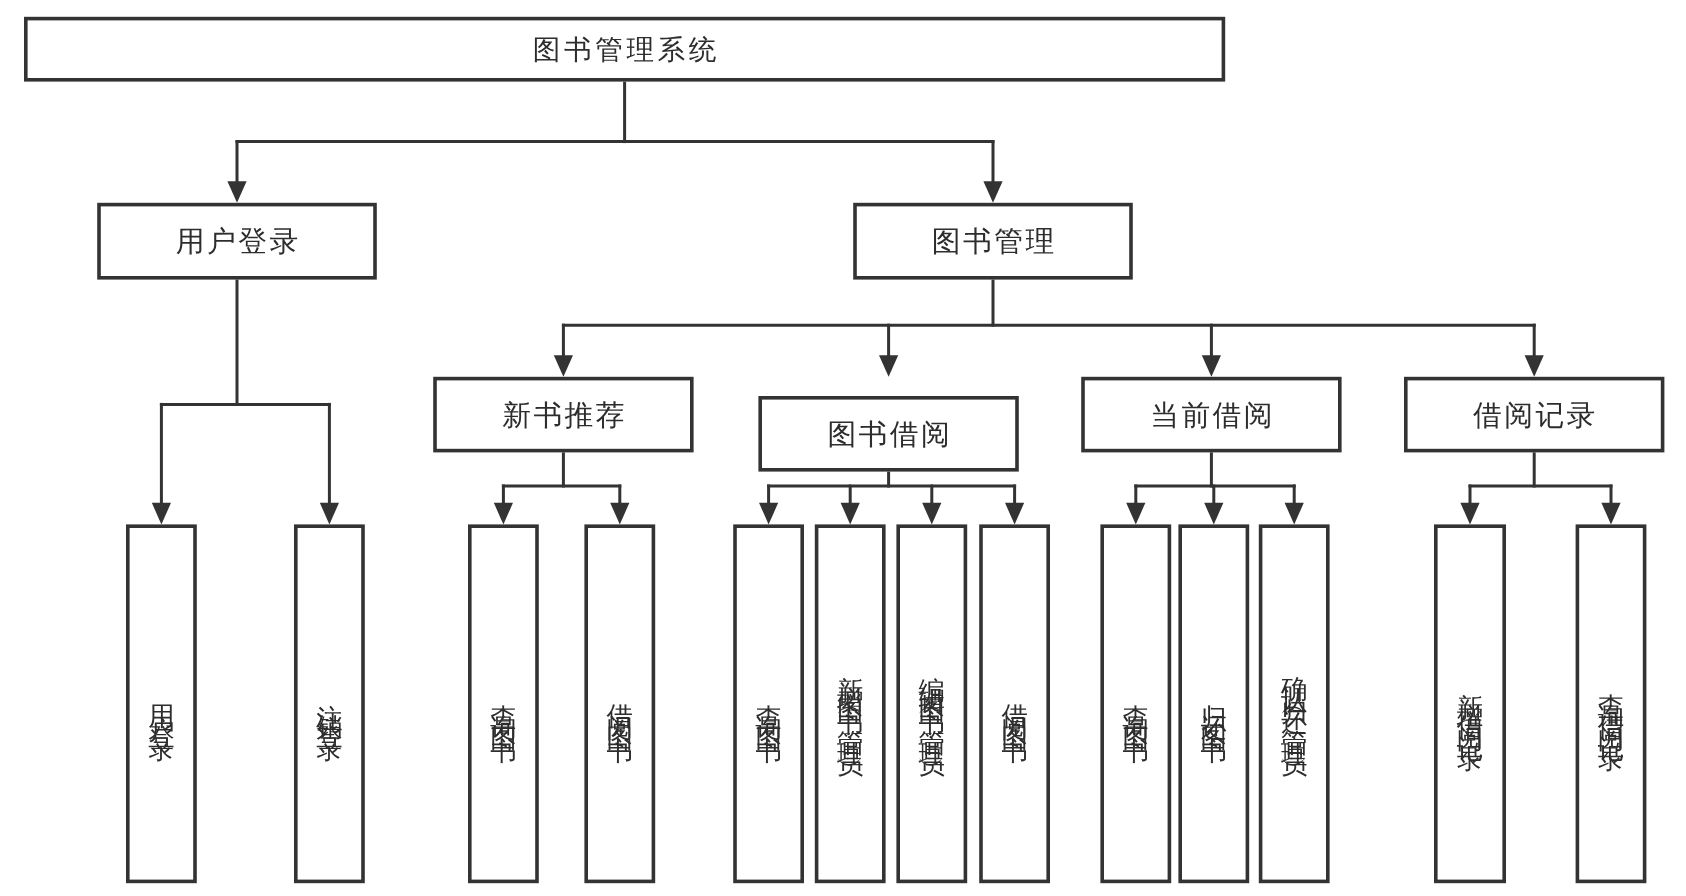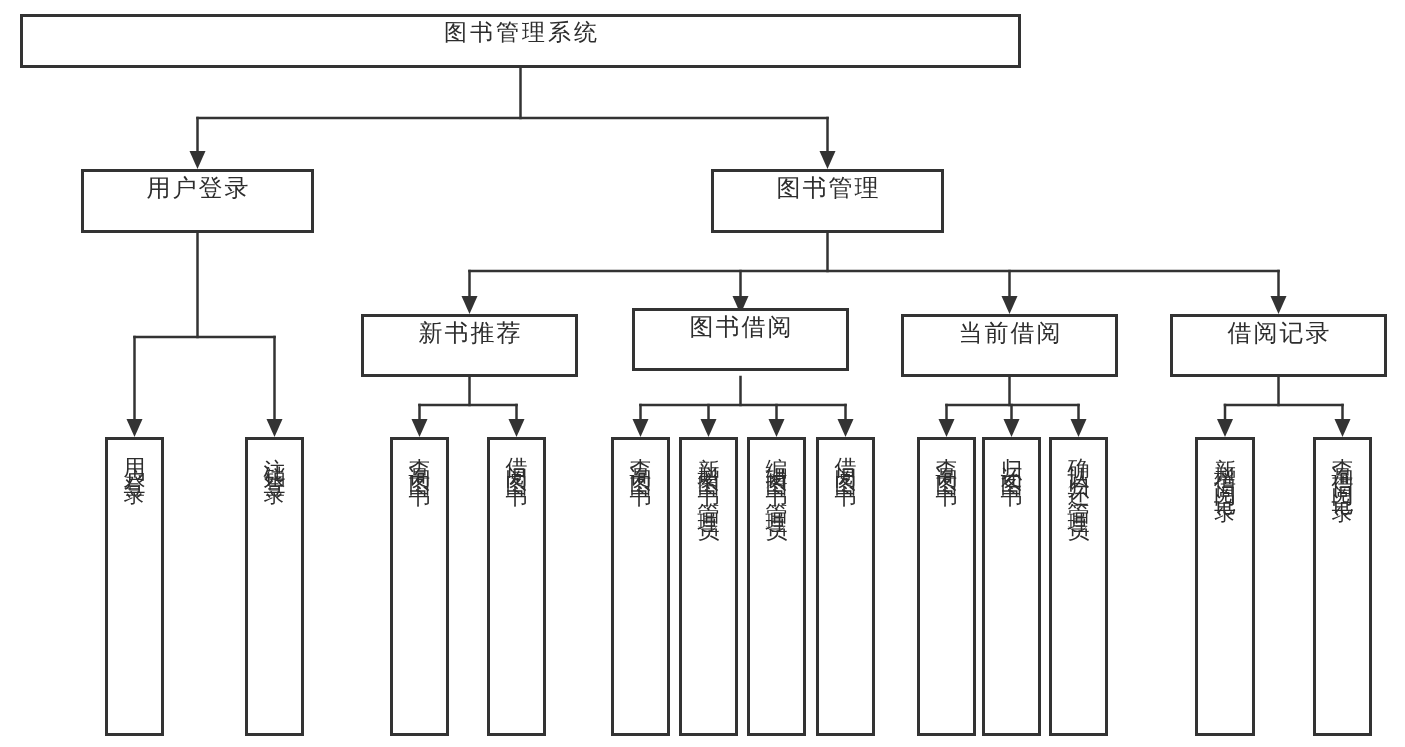--- a/index.html
+++ b/index.html
@@ -9,21 +9,21 @@
     background:#ffffff;
     font-family:"Liberation Sans","DejaVu Sans",sans-serif;
     overflow:hidden;
   }
   #wires{position:absolute;left:0;top:0;z-index:1;}
   .node{
     position:absolute;
     box-sizing:border-box;
     border:3px solid #333333;
     background:#ffffff;
-    display:flex;justify-content:center;
+    display:flex;align-items:center;justify-content:center;
     color:#2d2d2d;
     z-index:2;
   }
   .h-label{
     font-size:24px;
     letter-spacing:2px;
     white-space:nowrap;
     text-indent:2px;
   }
   .root-label{font-size:23px;letter-spacing:3px;text-indent:3px;}
@@ -128,21 +128,21 @@
   <div class="node" style="left:81px;top:169px;width:233px;height:64px;">
     <span class="h-label">用户登录</span>
   </div>
   <div class="node" style="left:711px;top:169px;width:233px;height:64px;">
     <span class="h-label">图书管理</span>
   </div>
 
   <div class="node" style="left:361px;top:314px;width:217px;height:63px;">
     <span class="h-label">新书推荐</span>
   </div>
-  <div class="node" style="left:632px;top:308px;width:217px;height:63px;">
+  <div class="node" style="left:632px;top:330px;width:217px;height:63px;">
     <span class="h-label">图书借阅</span>
   </div>
   <div class="node" style="left:901px;top:314px;width:217px;height:63px;">
     <span class="h-label">当前借阅</span>
   </div>
   <div class="node" style="left:1170px;top:314px;width:217px;height:63px;">
     <span class="h-label">借阅记录</span>
   </div>
 
   <div class="node leaf" style="left:105px;">

